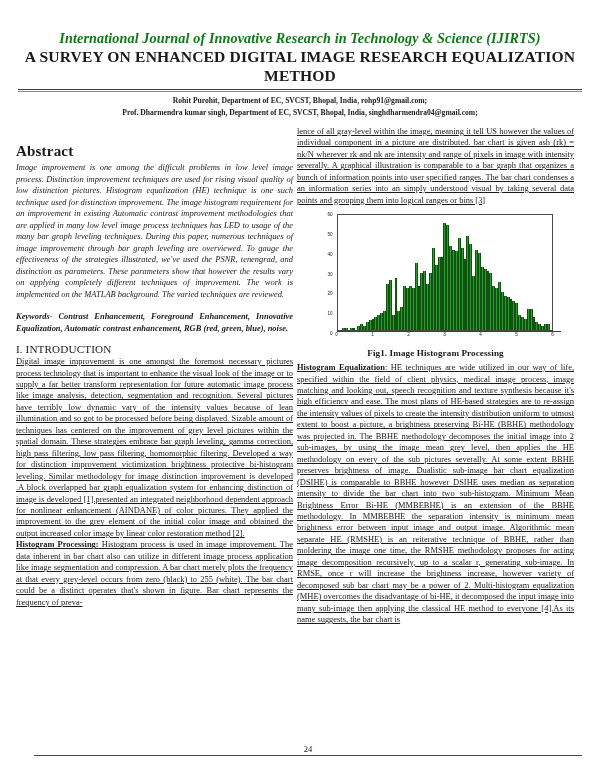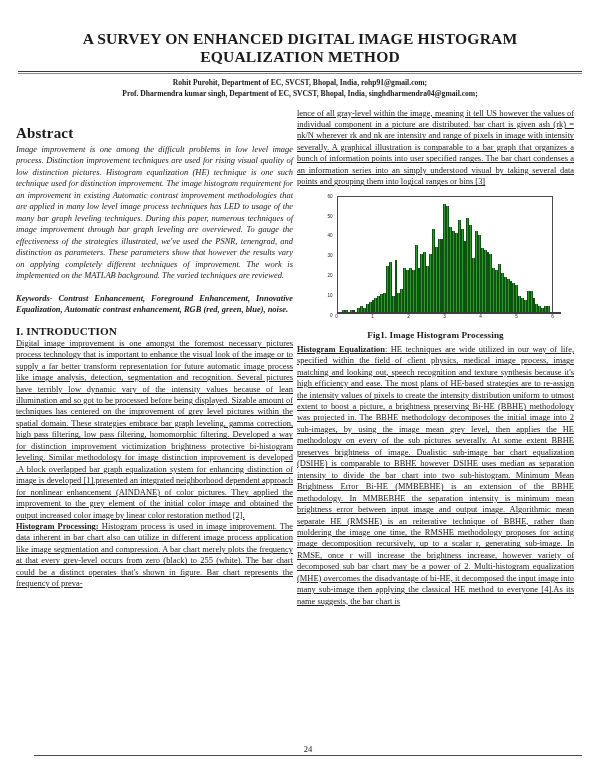--- a/index.html
+++ b/index.html
@@ -73,21 +73,21 @@
   }
 
   h2.sec {
     font-size: 15px;
     font-weight: bold;
     margin: 0 0 2px 0;
     letter-spacing: 0.2px;
   }
   h3.sec-num {
     font-size: 11.2px;
-    font-weight: bold;
+    font-weight: normal;
     margin: 9px 0 1px 0;
     letter-spacing: 0.1px;
   }
   p.body {
     font-size: 8.45px;
     line-height: 1.355;
     text-align: justify;
     margin: 0;
     text-justify: inter-word;
     hyphens: manual;
@@ -219,21 +219,22 @@
   .content-area { height: 690px; overflow: hidden; }
 </style>
 </head>
 <body>
 
 <div class="page">
 
   <div class="content-area">
 
     <div>
-      <div class="paper-title">A SURVEY ON ENHANCED DIGITAL IMAGE HISTOGRAM EQUALIZATION METHOD</div>
+      <div class="journal-title">International Journal of Innovative Research in Technology &amp; Science (IJIRTS)</div>
+      <div class="paper-title">A SURVEY ON ENHANCED DIGITAL IMAGE RESEARCH EQUALIZATION METHOD</div>
       <div class="rule-double"></div>
       <div class="authors">
         <div>Rohit Purohit, Department of EC, SVCST, Bhopal, India, rohp91@gmail.com;</div>
         <div>Prof. Dharmendra kumar singh, Department of EC, SVCST, Bhopal, India, singhdharmendra04@gmail.com;</div>
       </div>
     </div>
 
     <div class="columns">
 
       <div class="col">

